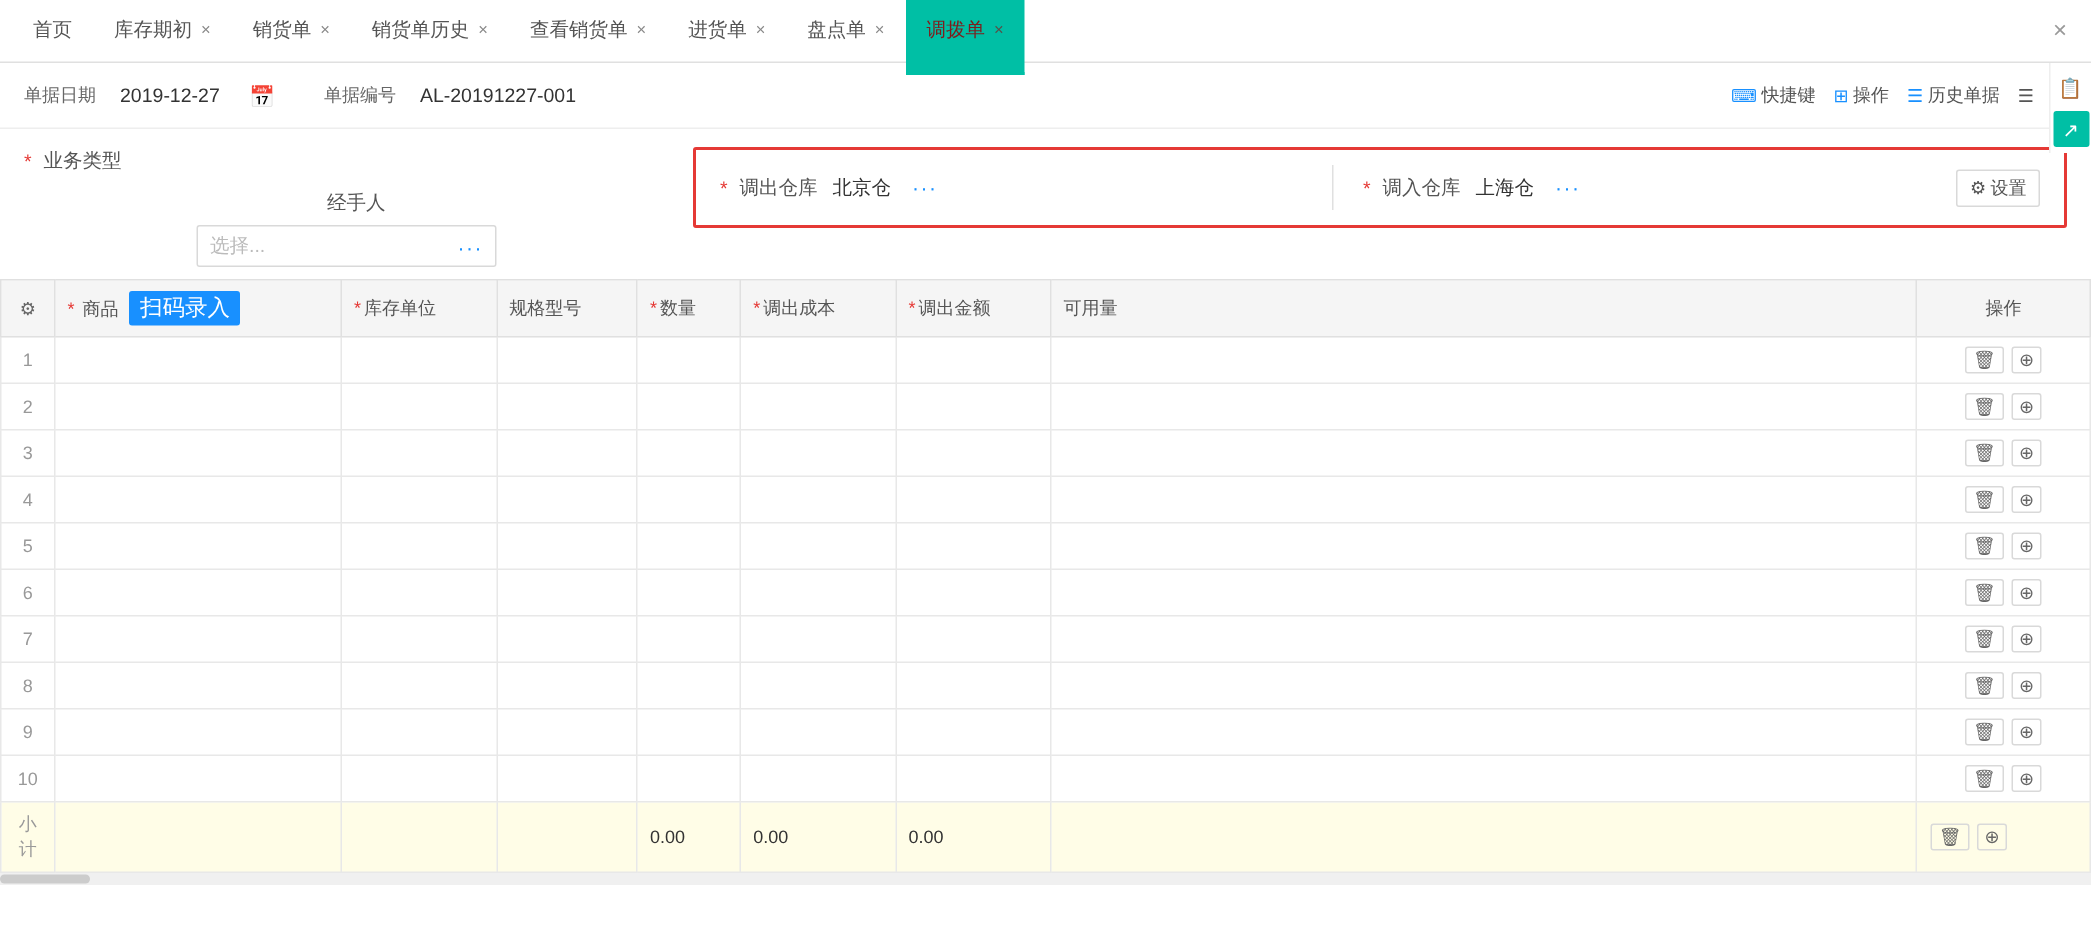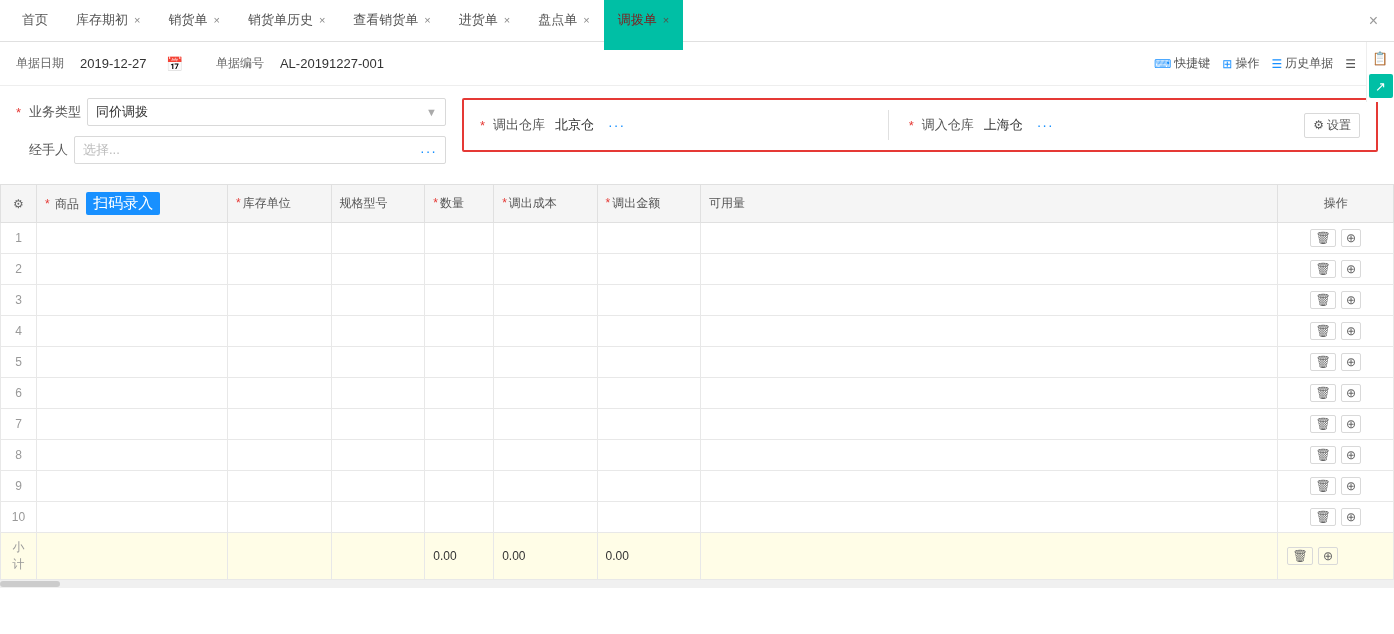--- a/index.html
+++ b/index.html
@@ -45,21 +45,21 @@
     .form-section {
       padding: 12px 16px 4px 16px; display: flex; align-items: flex-start; gap: 16px;
     }
     .form-left { flex: 0 0 430px; }
     .form-right-box {
       flex: 1; border: 2px solid #e53935; border-radius: 2px;
       padding: 10px 16px; display: flex; align-items: center; gap: 0;
       min-height: 52px;
     }
     .form-field { display: flex; align-items: center; gap: 6px; margin-bottom: 10px; }
-    .form-field:last-child { margin-bottom: 16px; }
+    .form-field:last-child { margin-bottom: 4px; flex-direction: column; }
     .required-star { color: #e53935; margin-right: 2px; }
     .field-label { color: #555; white-space: nowrap; }
     .field-value {
       flex: 1; border: 1px solid #d9d9d9; border-radius: 2px;
       padding: 4px 8px; font-size: 13px; color: #333;
       display: flex; align-items: center; justify-content: space-between;
       min-width: 200px; cursor: pointer; background: #fff;
     }
     .field-value .chevron { color: #aaa; font-size: 11px; }
     .field-dots { color: #1890ff; cursor: pointer; margin-left: 8px; font-size: 14px; letter-spacing: 1px; }
@@ -192,24 +192,20 @@
     </div>
   </div>
 </div>
 
 <div class="form-section">
 
   <div class="form-left">
     <div class="form-field">
       <span class="required-star">*</span>
       <span class="field-label">业务类型</span>
-      <div class="field-value">
-        <span>同价调拨</span>
-        <span class="chevron">▼</span>
-      </div>
     </div>
     <div class="form-field">
       <span class="field-label" style="margin-left:13px;">经手人</span>
       <div class="field-value" style="color:#bbb;align-items:flex-end;">
         <span>选择...</span>
         <span class="field-dots">···</span>
       </div>
     </div>
   </div>
 

